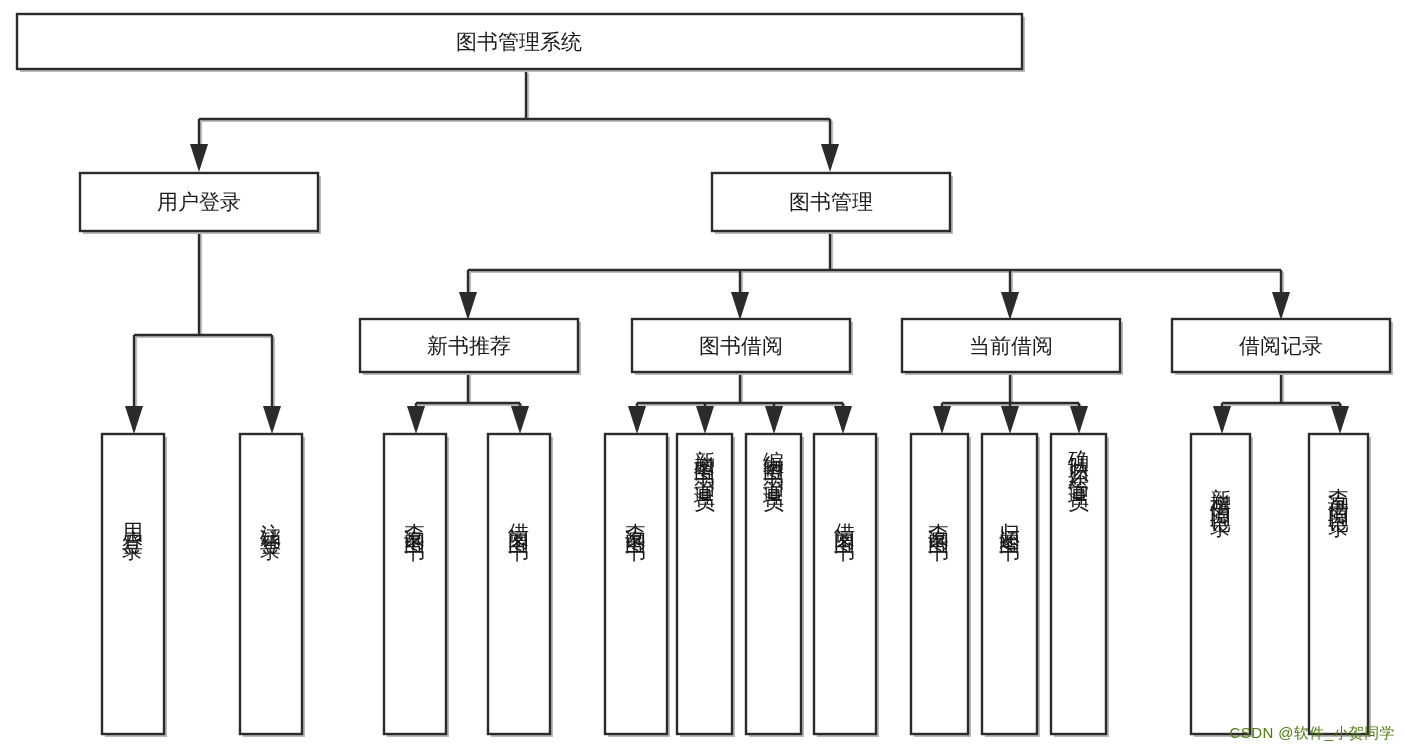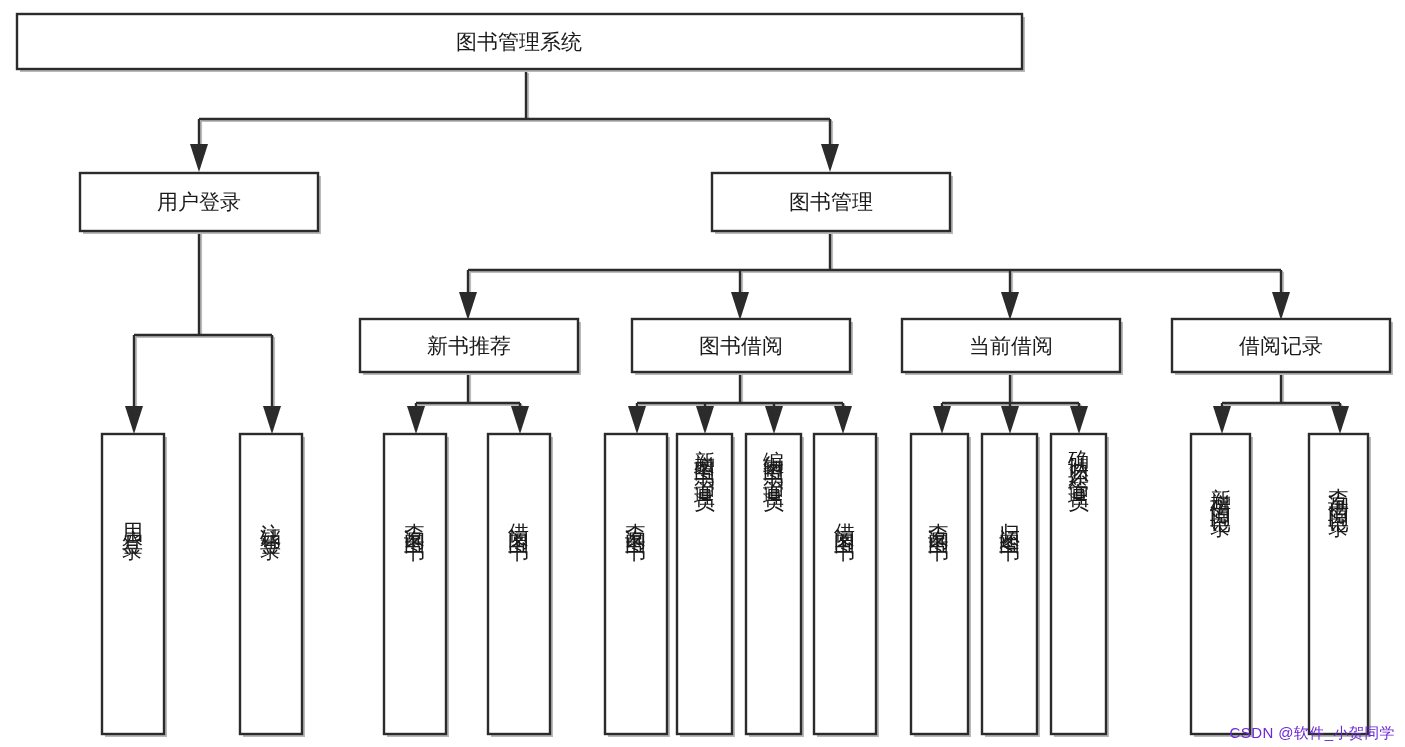--- a/index.html
+++ b/index.html
@@ -62,21 +62,21 @@
     font-size: 21px;
     fill: #1a1a1a;
     text-anchor: middle;
   }
   .watermark {
     position: absolute;
     right: 10px;
     bottom: 4px;
     font-family: "Liberation Sans", "DejaVu Sans", sans-serif;
     font-size: 15px;
-    color: #6d28d9;
+    color: #4d7c0f;
     white-space: nowrap;
     letter-spacing: 0.4px;
   }
 </style>
 </head>
 <body>
 
 <div id="diagram-root">
 
   <svg class="diagram-canvas" viewBox="0 0 1405 747" xmlns="http://www.w3.org/2000/svg">

